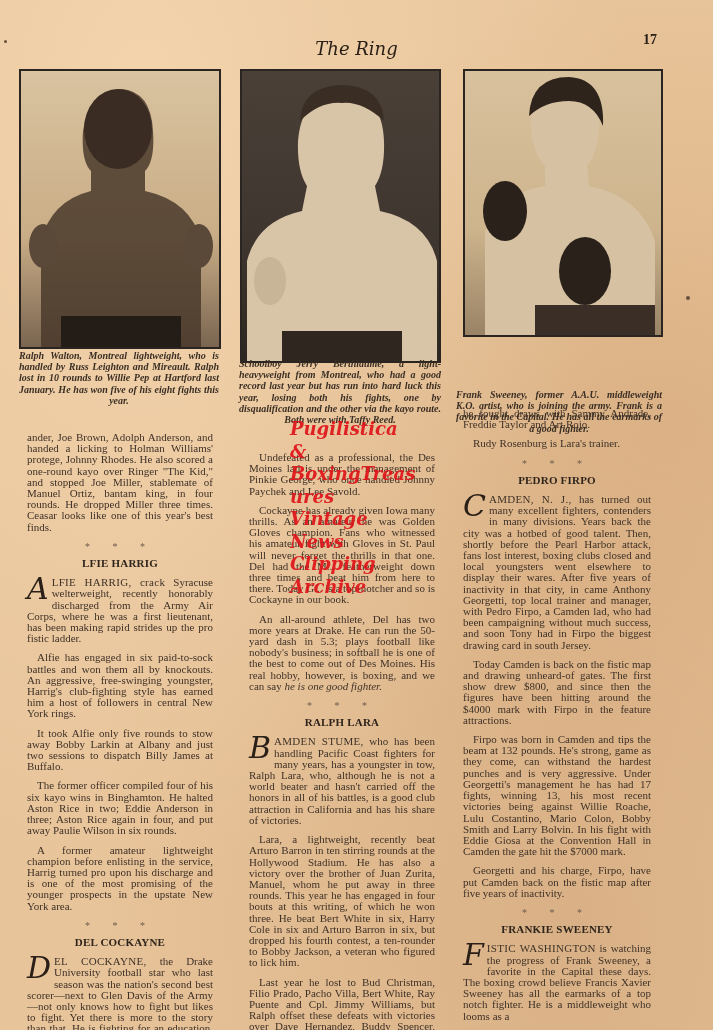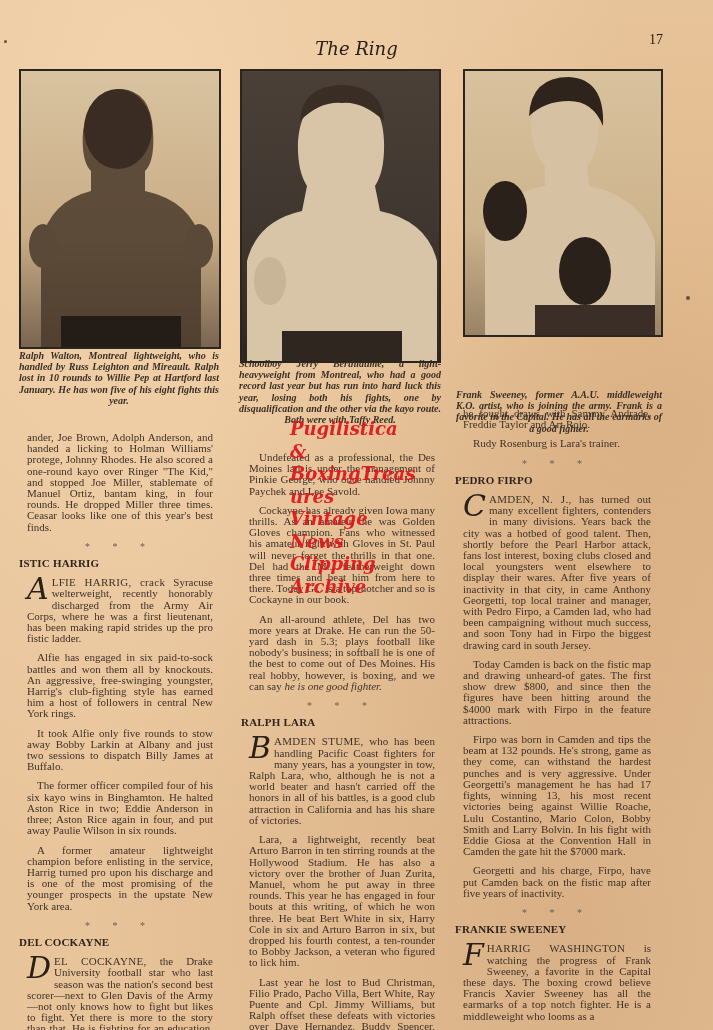--- a/index.html
+++ b/index.html
@@ -13,21 +13,21 @@
       font-family: "Liberation Serif", "DejaVu Serif", serif;
       color: #3a2e24;
       position: relative;
     }
     .header { position: absolute; top: 0; left: 0; width: 713px; height: 60px; }
     .masthead {
       position: absolute; left: 0; width: 713px; top: 38px; text-align: center;
       font-family: "DejaVu Serif", serif; font-style: italic; font-size: 18px; color: #2a2018;
     }
     .page-num {
-      position: absolute; right: 50px; top: 32px; font-size: 14px; color: #2a2018;
+      position: absolute; right: 56px; top: 32px; font-size: 14px; color: #2a2018; font-weight: bold;
     }
     .photo {
       position: absolute; border: 2px solid #2a2520; overflow: hidden;
     }
     .photo .bg { position: absolute; inset: 0; }
     .photo svg { position: absolute; inset: 0; width: 100%; height: 100%; }
     .p1 { left: 19px; top: 69px; width: 198px; height: 276px; }
     .p1 .bg { background: linear-gradient(180deg,#d9c3a0 0%,#c9ad86 60%,#7a6550 100%); }
     .p2 { left: 240px; top: 69px; width: 197px; height: 290px; }
     .p2 .bg { background: linear-gradient(180deg,#4a4038 0%,#3e352e 60%,#2e2721 100%); }
@@ -36,21 +36,21 @@
 
     .caption {
       position: absolute; font-style: italic; font-weight: bold;
       font-size: 10px; line-height: 11.2px; text-align: justify; text-align-last: center;
       color: #3a2e24;
     }
     .col { position: absolute; font-size: 11px; line-height: 11.2px; text-align: justify; color: #3f3228; }
     .col p { margin: 8px; text-indent: 10px; }
     .col p.noindent { text-indent: 0; }
     .col .stars { text-align: center; text-indent: 0; letter-spacing: 10px; margin: 6px 0 6px; font-size: 10px; color: #6a5a4a; }
-    .col h3 { margin: 0 0 2px; font-size: 11px; text-align: left; font-weight: bold; color: #2e241c; letter-spacing: 0.2px; }
+    .col h3 { margin: 0 0 2px; font-size: 11px; text-align: center; font-weight: bold; color: #2e241c; letter-spacing: 0.2px; }
     .dropcap-para { text-indent: 0 !important; }
     .dropcap {
       float: left; font-family: "DejaVu Serif", serif; font-style: italic; font-size: 30px; line-height: 24px;
       margin: 0 3px 0 0; color: #2a2018;
     }
     .sc { letter-spacing: 0.3px; }
     .col1 { left: 19px; top: 424px; width: 202px; }
     .col2 { left: 241px; top: 444px; width: 202px; }
     .col3 { left: 455px; top: 400px; width: 204px; }
     em.it { font-style: italic; }
@@ -102,21 +102,21 @@
     <ellipse cx="40" cy="140" rx="22" ry="30" fill="#2a211a"></ellipse>
     <ellipse cx="120" cy="200" rx="26" ry="34" fill="#2a211a"></ellipse>
     <rect x="70" y="234" width="120" height="30" fill="#3a2e26"></rect>
   </svg>
 </div>
 <div class="caption" style="left:456px; top:341px; width:206px;margin-top:48px;">Frank Sweeney, former A.A.U. middleweight K.O. artist, who is joining the army. Frank is a favorite in the Capital. He has all the earmarks of a good fighter.</div>
 
 <div class="col col1">
   <p class="noindent">ander, Joe Brown, Adolph Anderson, and handed a licking to Holman Williams' protege, Johnny Rhodes. He also scored a one-round kayo over Ringer "The Kid," and stopped Joe Miller, stablemate of Manuel Ortiz, bantam king, in four rounds. He dropped Miller three times. Ceasar looks like one of this year's best finds.</p>
   <div class="stars">* * *</div>
-  <h3>ISTIC HARRIG</h3>
+  <h3>LFIE HARRIG</h3>
   <p class="dropcap-para">
     <span class="dropcap">A</span><span class="sc">LFIE HARRIG, crack</span><span> Syracuse welterweight, recently honorably discharged from the Army Air Corps, where he was a first lieutenant, has been making rapid strides up the pro fistic ladder.</span>
   </p>
   <p>Alfie has engaged in six paid-to-sock battles and won them all by knockouts. An aggressive, free-swinging youngster, Harrig's club-fighting style has earned him a host of followers in central New York rings.</p>
   <p>It took Alfie only five rounds to stow away Bobby Larkin at Albany and just two sessions to dispatch Billy James at Buffalo.</p>
   <p>The former officer compiled four of his six kayo wins in Binghamton. He halted Aston Rice in two; Eddie Anderson in three; Aston Rice again in four, and put away Paulie Wilson in six rounds.</p>
   <p>A former amateur lightweight champion before enlisting in the service, Harrig turned pro upon his discharge and is one of the most promising of the younger prospects in the upstate New York area.</p>
   <div class="stars">* * *</div>
   <h3>DEL COCKAYNE</h3>
   <p class="dropcap-para">
@@ -144,21 +144,21 @@
   <h3>PEDRO FIRPO</h3>
   <p class="dropcap-para">
     <span class="dropcap">C</span><span class="sc">AMDEN, N. J.,</span><span> has turned out many excellent fighters, contenders in many divisions. Years back the city was a hotbed of good talent. Then, shortly before the Pearl Harbor attack, fans lost interest, boxing clubs closed and local youngsters went elsewhere to display their wares. After five years of inactivity in that city, in came Anthony Georgetti, top local trainer and manager, with Pedro Firpo, a Camden lad, who had been campaigning without much success, and soon Tony had in Firpo the biggest drawing card in south Jersey.</span>
   </p>
   <p>Today Camden is back on the fistic map and drawing unheard-of gates. The first show drew $800, and since then the figures have been hitting around the $4000 mark with Firpo in the feature attractions.</p>
   <p>Firpo was born in Camden and tips the beam at 132 pounds. He's strong, game as they come, can withstand the hardest punches and is very aggressive. Under Georgetti's management he has had 17 fights, winning 13, his most recent victories being against Willie Roache, Lulu Costantino, Mario Colon, Bobby Smith and Larry Bolvin. In his fight with Eddie Giosa at the Convention Hall in Camden the gate hit the $7000 mark.</p>
   <p>Georgetti and his charge, Firpo, have put Camden back on the fistic map after five years of inactivity.</p>
   <div class="stars">* * *</div>
   <h3>FRANKIE SWEENEY</h3>
   <p class="dropcap-para">
-    <span class="dropcap">F</span><span class="sc">HARRIG WASHINGTON</span><span> is watching the progress of Frank Sweeney, a favorite in the Capital these days. The boxing crowd believe Francis Xavier Sweeney has all the earmarks of a top notch fighter. He is a middleweight who looms as a</span>
+    <span class="dropcap">F</span><span class="sc">ISTIC WASHINGTON</span><span> is watching the progress of Frank Sweeney, a favorite in the Capital these days. The boxing crowd believe Francis Xavier Sweeney has all the earmarks of a top notch fighter. He is a middleweight who looms as a</span>
   </p>
   <p class="cont">(Continued on page 38)</p>
 </div>
 
 <div class="watermark">
   <div>Pugilistica</div>
   <div>&amp;</div>
   <div>BoxingTreas</div>
   <div>ures</div>
   <div>Vintage</div>

